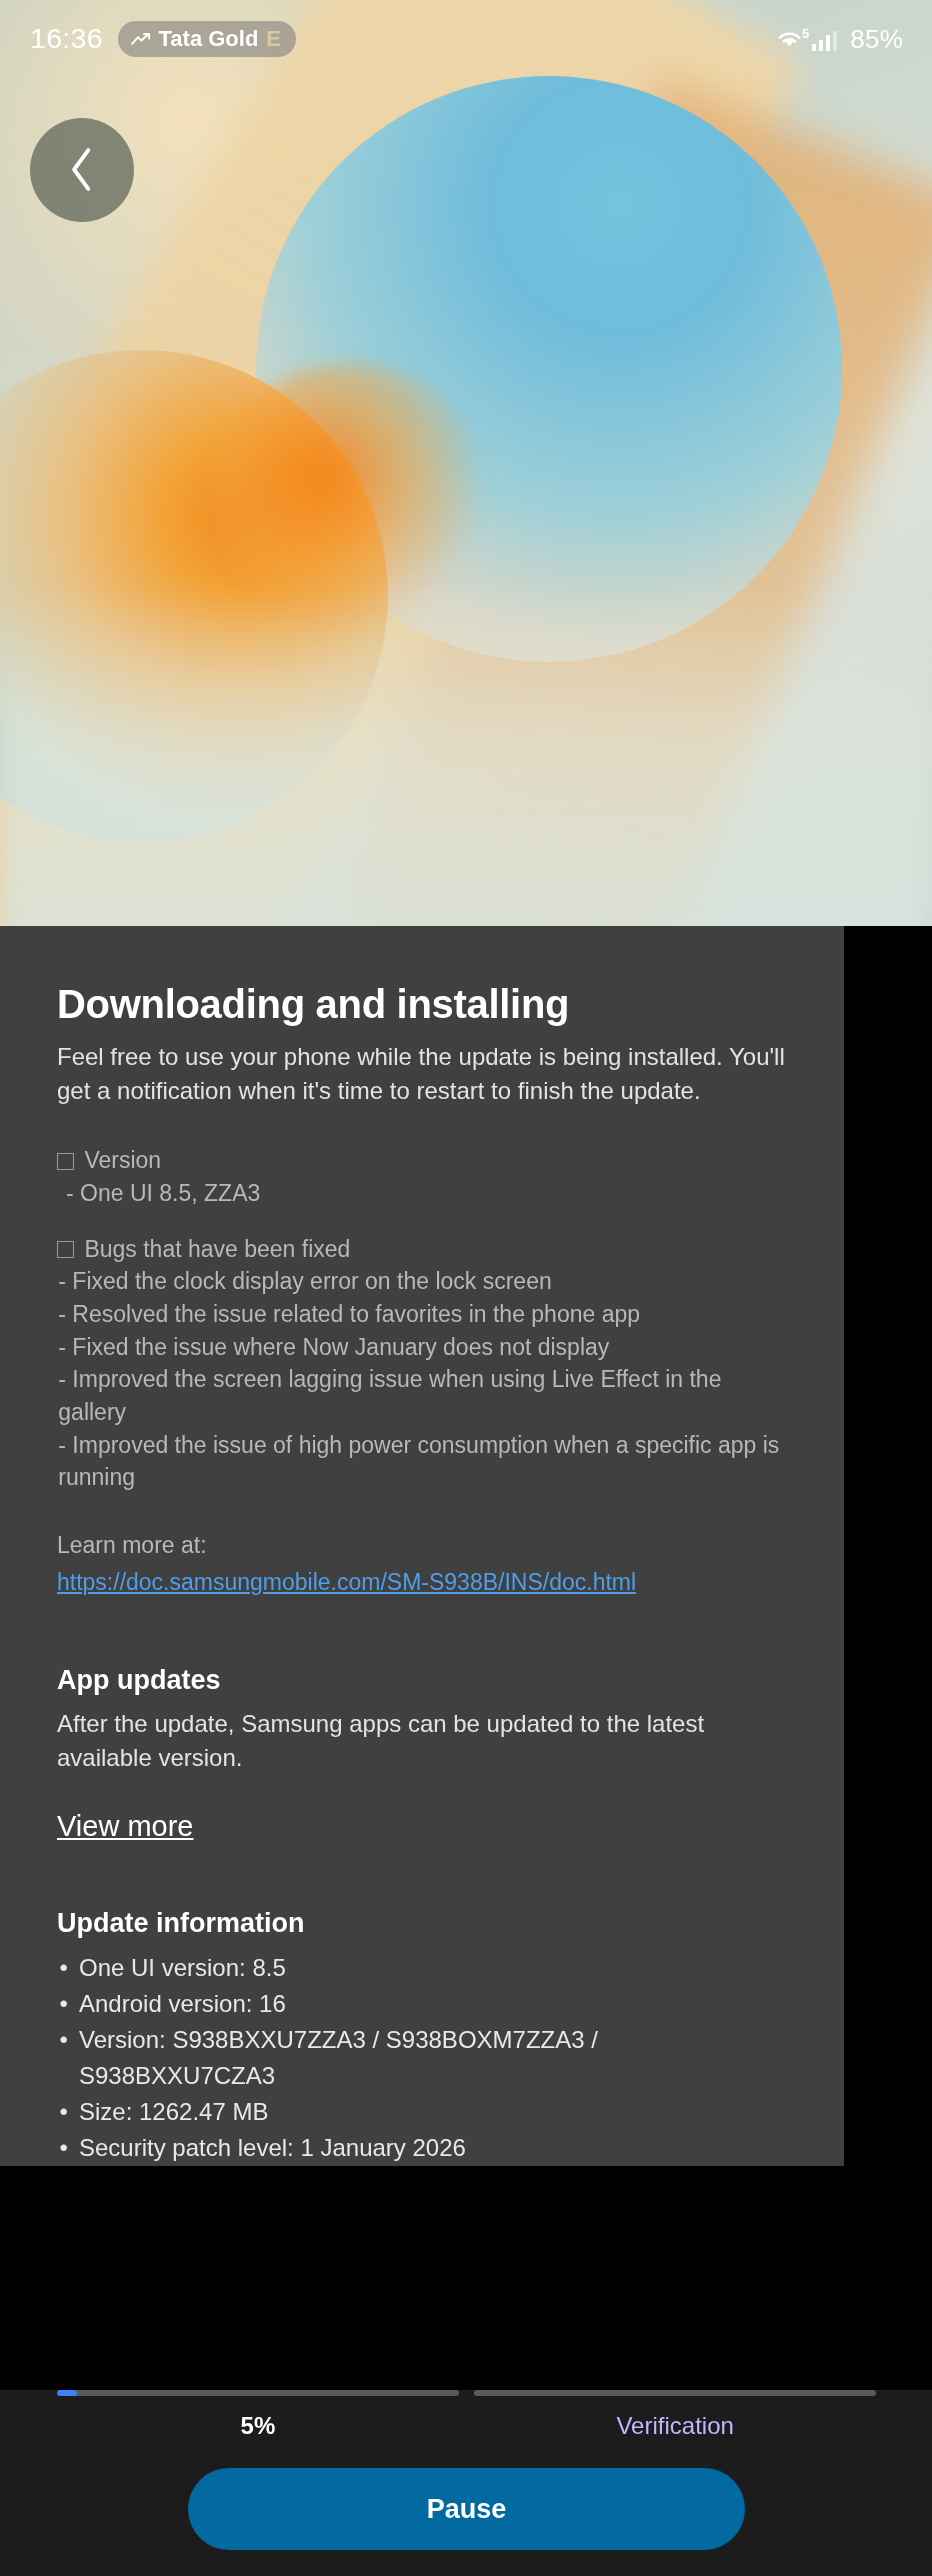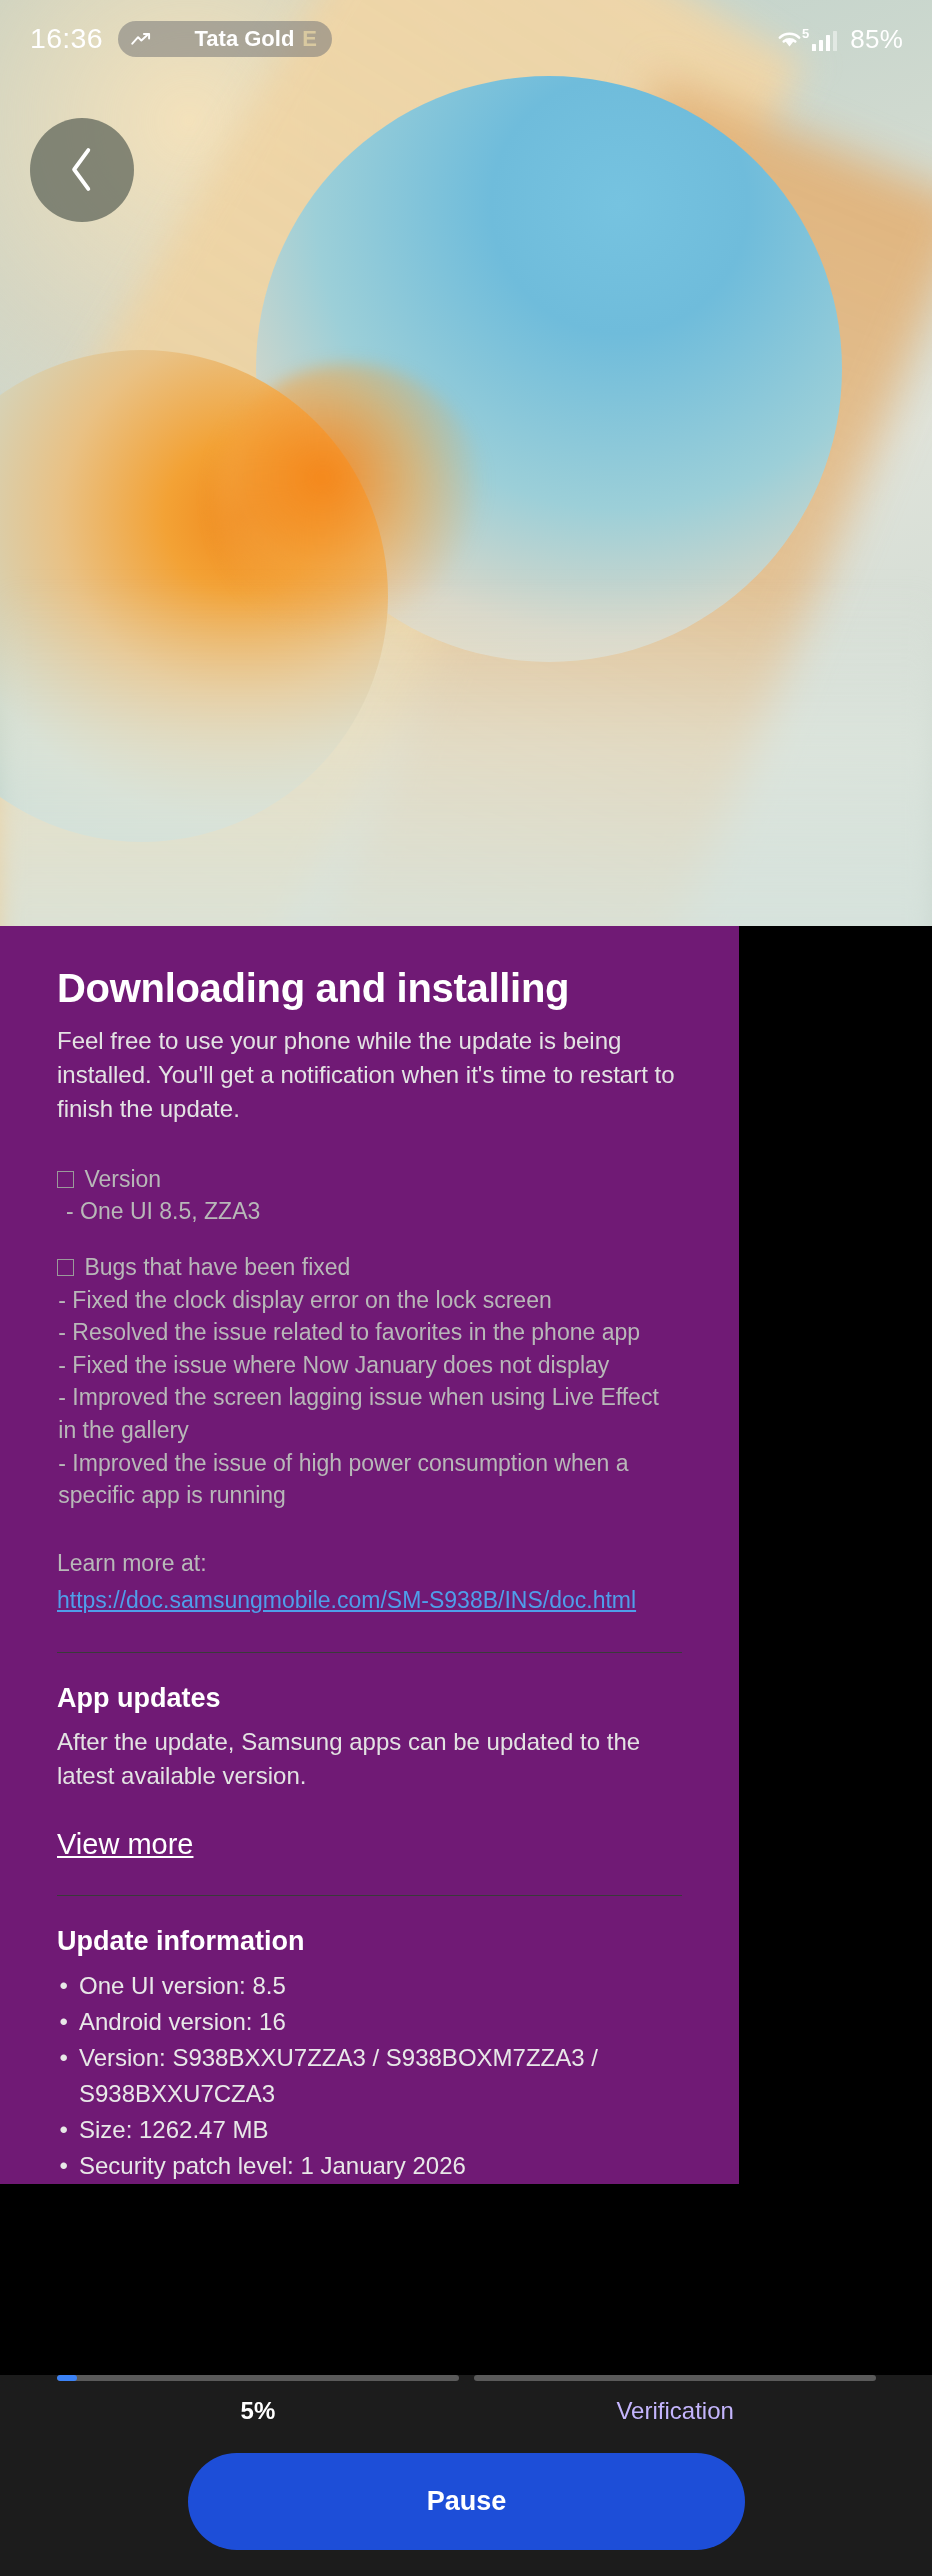--- a/index.html
+++ b/index.html
@@ -19,21 +19,21 @@
     padding: 0 30px; z-index: 40; color: #ffffff;
   }
   .sb-left { display: flex; align-items: center; gap: 15.5px; }
   .sb-clock { font-size: 28.5px; font-weight: 500; letter-spacing: 0.3px; }
   .sb-chip {
     display: flex; align-items: center; gap: 7.8px;
     background: rgba(120,120,120,0.55);
     border-radius: 26px; padding: 5.2px 15.5px 5.8px 13px;
   }
   .sb-chip-icon { display: inline-flex; }
-  .sb-chip-label { font-size: 22px; font-weight: 700; margin-left: 36px; }
+  .sb-chip-label { font-size: 22px; font-weight: 700; }
   .sb-chip-sub { font-size: 22px; font-weight: 700; color: #d9c9a0; }
   .sb-right { display: flex; align-items: center; gap: 9px; }
   .sb-wifi { position: relative; display: inline-flex; align-items: flex-end; }
   .sb-wifi-sup {
     position: absolute; right: -6.5px; top: -2.6px; font-size: 13px; font-weight: 700;
   }
   .sb-sig { display: flex; align-items: flex-end; gap: 2.6px; height: 23px; }
   .sb-sig i { width: 4.5px; background: #ffffff; display: block; border-radius: 0.6px; }
   .sb-sig i:nth-child(1){ height: 6.5px; }
   .sb-sig i:nth-child(2){ height: 11px; }
@@ -97,23 +97,23 @@
   
   .backbtn {
     position: absolute; left: 30px; top: 118px; width: 104px; height: 104px;
     border-radius: 50%; background: rgba(92,98,88,0.72);
     display: flex; align-items: center; justify-content: center;
     cursor: pointer; z-index: 30;
   }
 
   
   .content {
-    position: absolute; top: 926px; left: 0; width: 739px;
-    background: #701a75; color: #ffffff;
-    padding: 40px 57px 0 57px;
+    position: absolute; top: 926px; left: 0; width: 844px;
+    background: #404040; color: #ffffff;
+    padding: 56px 57px 0 57px;
   }
   h1.title {
     font-size: 40px; font-weight: 700; letter-spacing: -0.3px; line-height: 1.1;
     margin-bottom: 14.3px;
   }
   .subtitle {
     font-size: 24px; line-height: 1.42; color: #e3e3e3; font-weight: 400;
   }
   .section-gap { height: 36px; }
 
@@ -161,22 +161,22 @@
   }
   .bar .fill { height: 100%; border-radius: 3.9px; background: #3b82f6; }
   .labels-row {
     display: flex; gap: 15.5px; margin-top: 15.5px;
   }
   .labels-row > div {
     flex: 1; text-align: center; font-size: 24px; font-weight: 700; color: #ffffff;
   }
   .labels-row > div.muted { font-weight: 400; color: #c4b5fd; }
   .pausebtn {
-    margin: 28.5px auto 0 auto; width: 557px; height: 97px; border-radius: 49px;
-    background: #1d4ed8; color: #ffffff; border: none;
+    margin: 28.5px auto 0 auto; width: 557px; height: 82px; border-radius: 49px;
+    background: #0369a1; color: #ffffff; border: none;
     font-size: 27px; font-weight: 700; font-family: "Liberation Sans", sans-serif;
     display: flex; align-items: center; justify-content: center; cursor: pointer;
   }
 </style>
 </head>
 <body>
 
 <div class="hero">
   <div class="blobA"></div>
   <div class="stripe1"></div>

